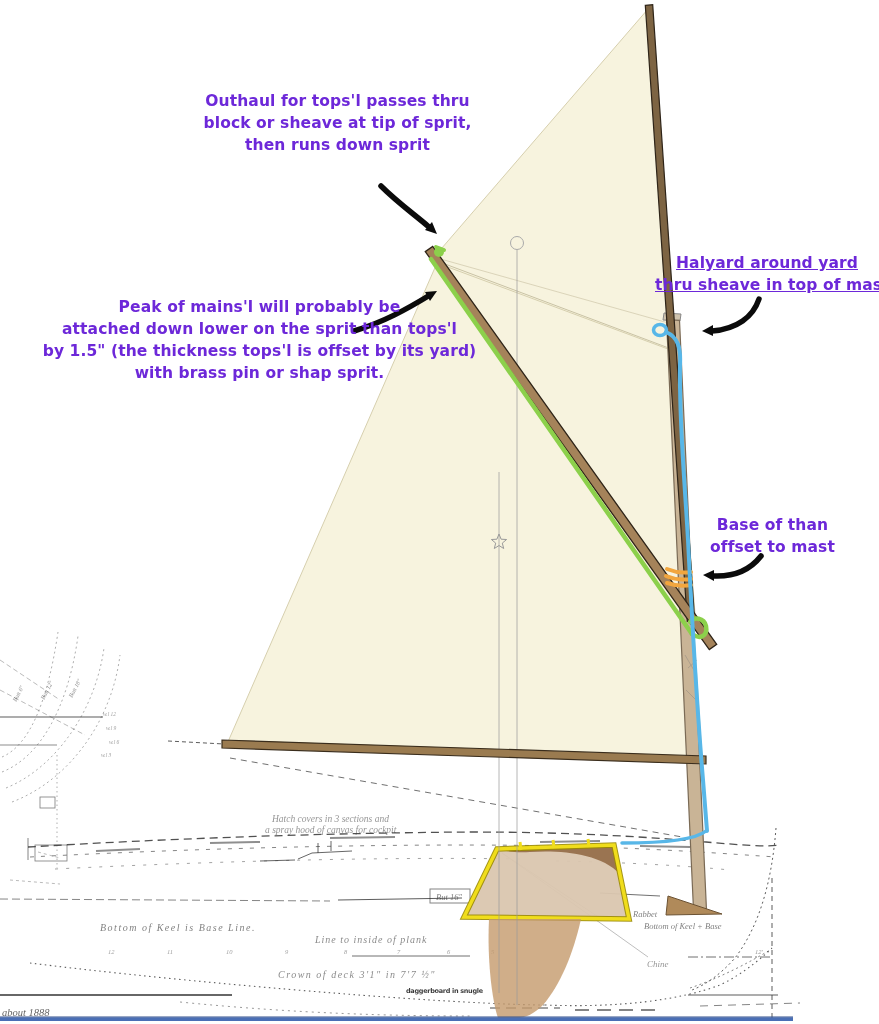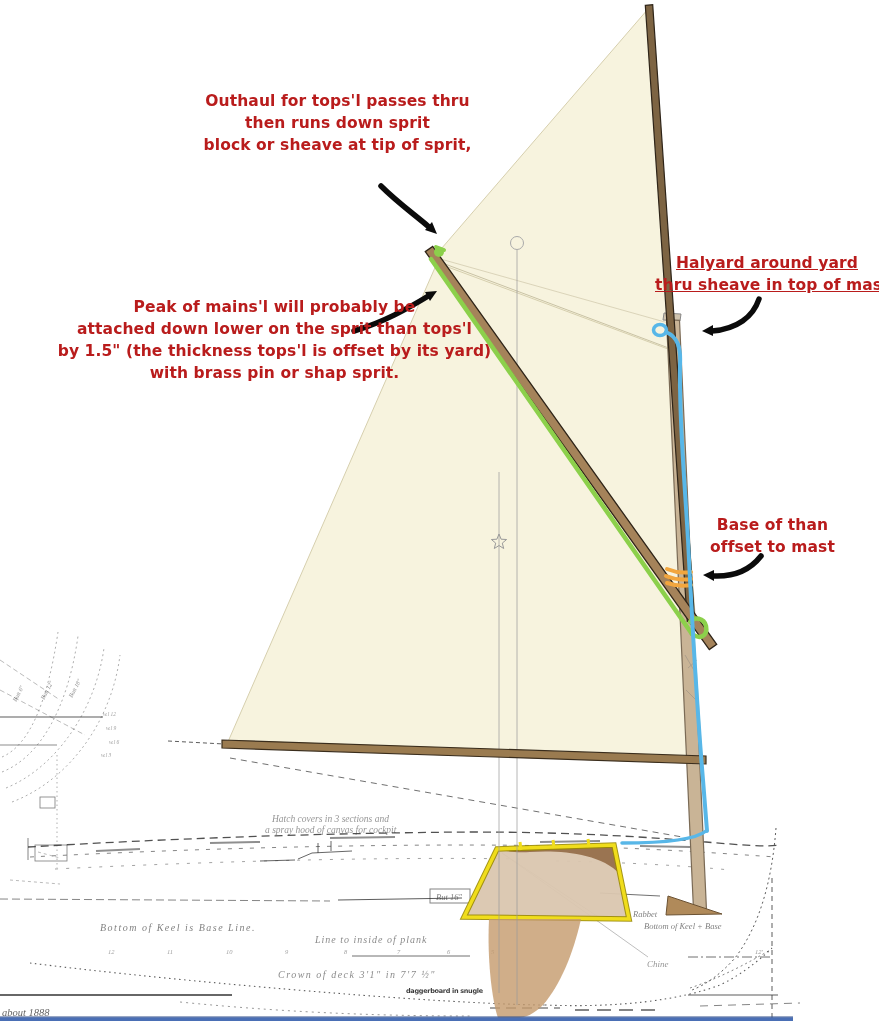--- a/index.html
+++ b/index.html
@@ -1,19 +1,19 @@
 <!DOCTYPE html>
 <html><head>
 <meta charset="utf-8">
 <style>
   html,body{margin:0;padding:0;background:#ffffff;}
   .stage{position:relative;width:879px;height:1024px;background:#ffffff;overflow:hidden;
          font-family:"DejaVu Sans",sans-serif;}
   .stage svg{position:absolute;left:0;top:0;}
-  .note{position:absolute;text-align:center;color:#b91c1c;
+  .note{position:absolute;text-align:center;color:#6d28d9;
         font:600 15.5px/22px "DejaVu Sans",sans-serif;letter-spacing:.1px;}
   .note div{white-space:nowrap;}
   .plan-text{font-family:"Liberation Serif",serif;font-style:italic;fill:#3a3a3a;}
 </style>
 </head>
 <body>
 
 <div class="stage">
 <svg width="879" height="1024" viewBox="0 0 879 1024">
 
@@ -172,25 +172,25 @@
     </g>
     <g>
       <path d="M761,556 C750,570 733,577 713,576"></path>
       <polygon points="703,575 714,570 714,581" fill="#0b0b0b" stroke="none"></polygon>
     </g>
   </g>
 </svg>
 
   <div class="note" style="left:150px;top:90px;width:375px;">
     <div>Outhaul for tops'l passes thru</div>
+    <div>block or sheave at tip of sprit,</div>
     <div>then runs down sprit</div>
-    <div>block or sheave at tip of sprit,</div>
-  </div>
-
-  <div class="note" style="left:32px;top:296px;width:485px;">
+  </div>
+
+  <div class="note" style="left:17px;top:296px;width:485px;">
     <div>Peak of mains'l will probably be</div>
     <div>attached down lower on the sprit than tops'l</div>
     <div>by 1.5" (the thickness tops'l is offset by its yard)</div>
     <div>with brass pin or shap sprit.</div>
   </div>
 
   <div class="note" style="left:655px;top:252px;width:224px;text-decoration:underline;">
     <div>Halyard around yard</div>
     <div>thru sheave in top of mast</div>
   </div>

